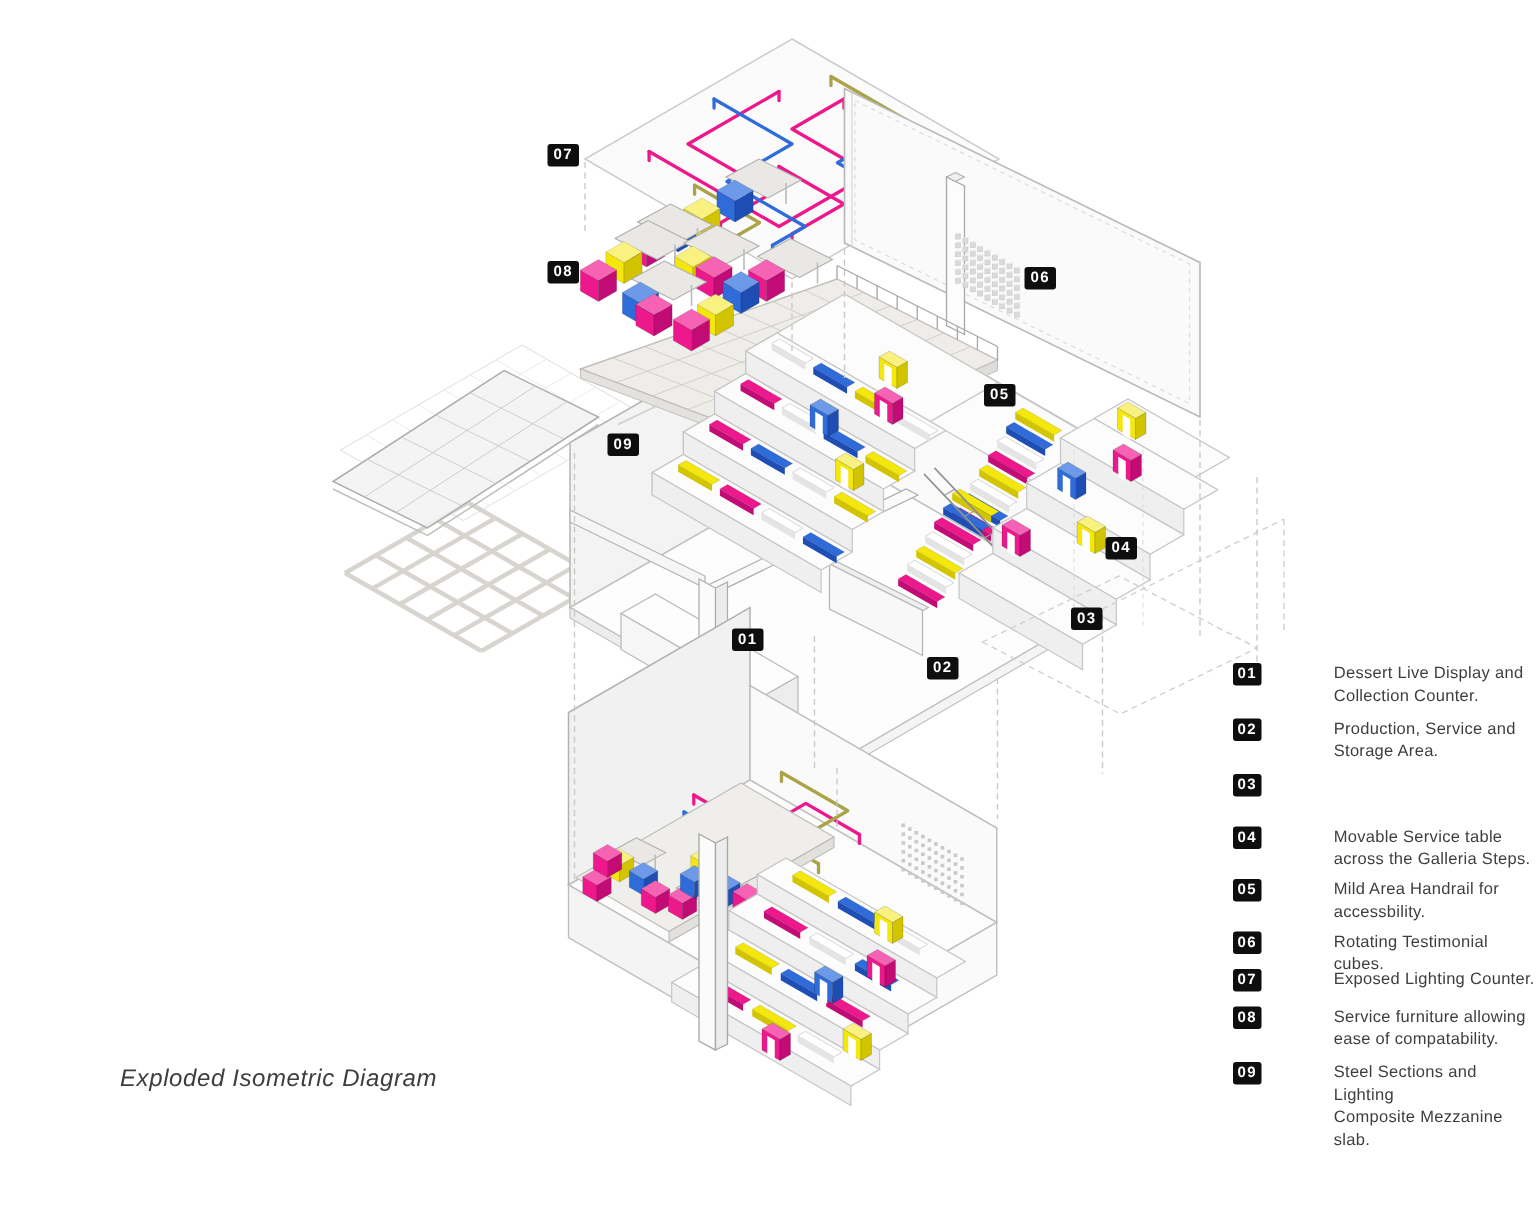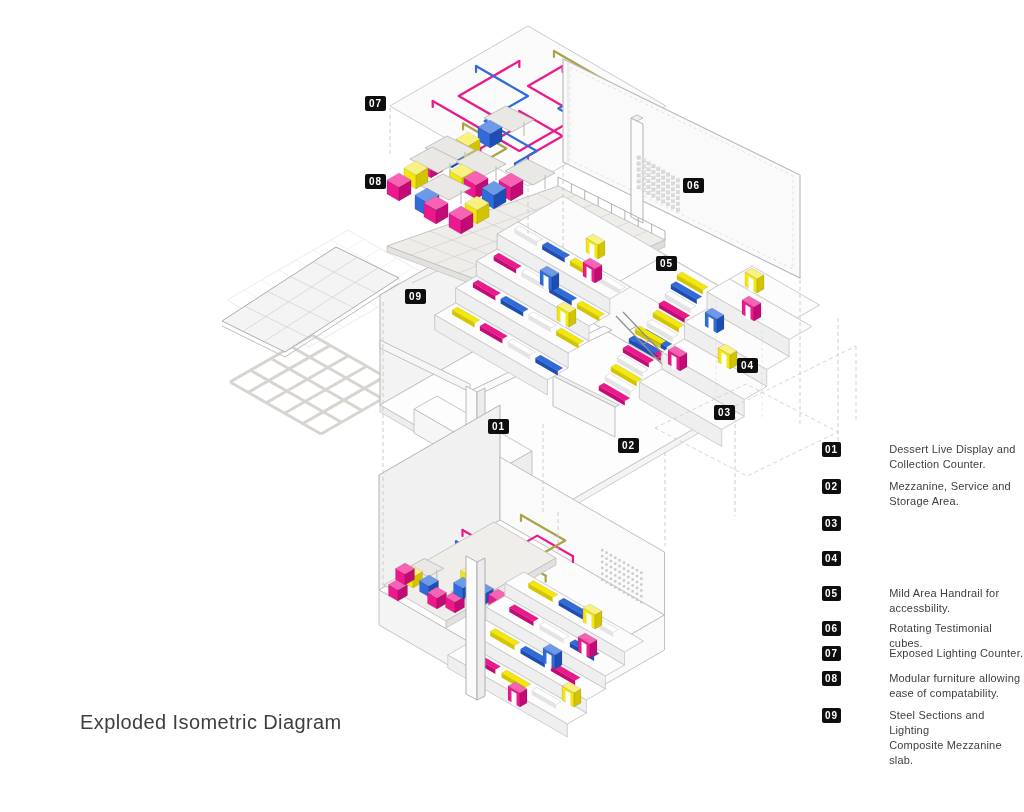--- a/index.html
+++ b/index.html
@@ -7,21 +7,21 @@
          font-family:"Liberation Sans",sans-serif;overflow:hidden;}
   svg{position:absolute;left:0;top:0;}
   .dtag{position:absolute;background:#0e0e0e;color:#ffffff;font-size:10px;font-weight:bold;
         line-height:15px;height:15px;padding:0 4px;letter-spacing:1px;border-radius:2px;
         text-align:center;}
   .legend{position:absolute;left:822px;top:440px;width:202px;height:310px;}
   .lrow{position:absolute;left:0;display:flex;gap:9px;align-items:flex-start;}
   .ltag{background:#0e0e0e;color:#ffffff;font-size:10px;font-weight:bold;line-height:15px;
         height:15px;padding:0 3px;letter-spacing:1px;border-radius:2px;flex:0 0 auto;}
   .ltxt{font-size:11px;line-height:15px;color:#3e3e3e;white-space:pre-line;letter-spacing:.2px;margin-left:39px;}
-  .title{position:absolute;left:80px;top:711px;font-size:20px;color:#3e3e3e;letter-spacing:.4px;}
+  .title{position:absolute;left:80px;top:711px;font-size:16px;color:#3e3e3e;letter-spacing:.4px;font-style:italic;}
 </style>
 </head>
 <body>
 
 <div class="stage">
   <svg id="scene" width="1024" height="812" viewBox="0 0 1024 812">
       <g>
         <polygon points="348.0,230.0 430.0,277.0 309.0,347.0 227.0,300.0" fill="none" stroke="#E3E3E3" stroke-width="0.7"></polygon>
         <line x1="364.4" y1="239.4" x2="243.4" y2="309.4" stroke="#E9E9E9" stroke-width="0.6"></line>
         <line x1="380.8" y1="248.8" x2="259.8" y2="318.8" stroke="#E9E9E9" stroke-width="0.6"></line>
@@ -639,45 +639,47 @@
       <div class="dtag" style="left: 405px; top: 289px;">09</div>
     </div>
   <div class="legend" id="legend">
       <div class="lrow" style="top: 2px;">
         <span class="ltag">01</span>
         <span class="ltxt">Dessert Live Display and
 Collection Counter.</span>
       </div>
       <div class="lrow" style="top: 39px;">
         <span class="ltag">02</span>
-        <span class="ltxt">Mezzanine, Service and
+        <span class="ltxt">Production, Service and
 Storage Area.</span>
       </div>
       <div class="lrow" style="top: 76px;">
         <span class="ltag">03</span>
       </div>
       <div class="lrow" style="top: 111px;">
         <span class="ltag">04</span>
+        <span class="ltxt">Movable Service table
+across the Galleria Steps.</span>
       </div>
       <div class="lrow" style="top: 146px;">
         <span class="ltag">05</span>
         <span class="ltxt">Mild Area Handrail for
 accessbility.</span>
       </div>
       <div class="lrow" style="top: 181px;">
         <span class="ltag">06</span>
         <span class="ltxt">Rotating Testimonial cubes.</span>
       </div>
       <div class="lrow" style="top: 206px;">
         <span class="ltag">07</span>
         <span class="ltxt">Exposed Lighting Counter.</span>
       </div>
       <div class="lrow" style="top: 231px;">
         <span class="ltag">08</span>
-        <span class="ltxt">Modular furniture allowing
+        <span class="ltxt">Service furniture allowing
 ease of compatability.</span>
       </div>
       <div class="lrow" style="top: 268px;">
         <span class="ltag">09</span>
         <span class="ltxt">Steel Sections and Lighting
 Composite Mezzanine slab.</span>
       </div>
     </div>
   <div class="title">Exploded Isometric Diagram</div>
 </div>

